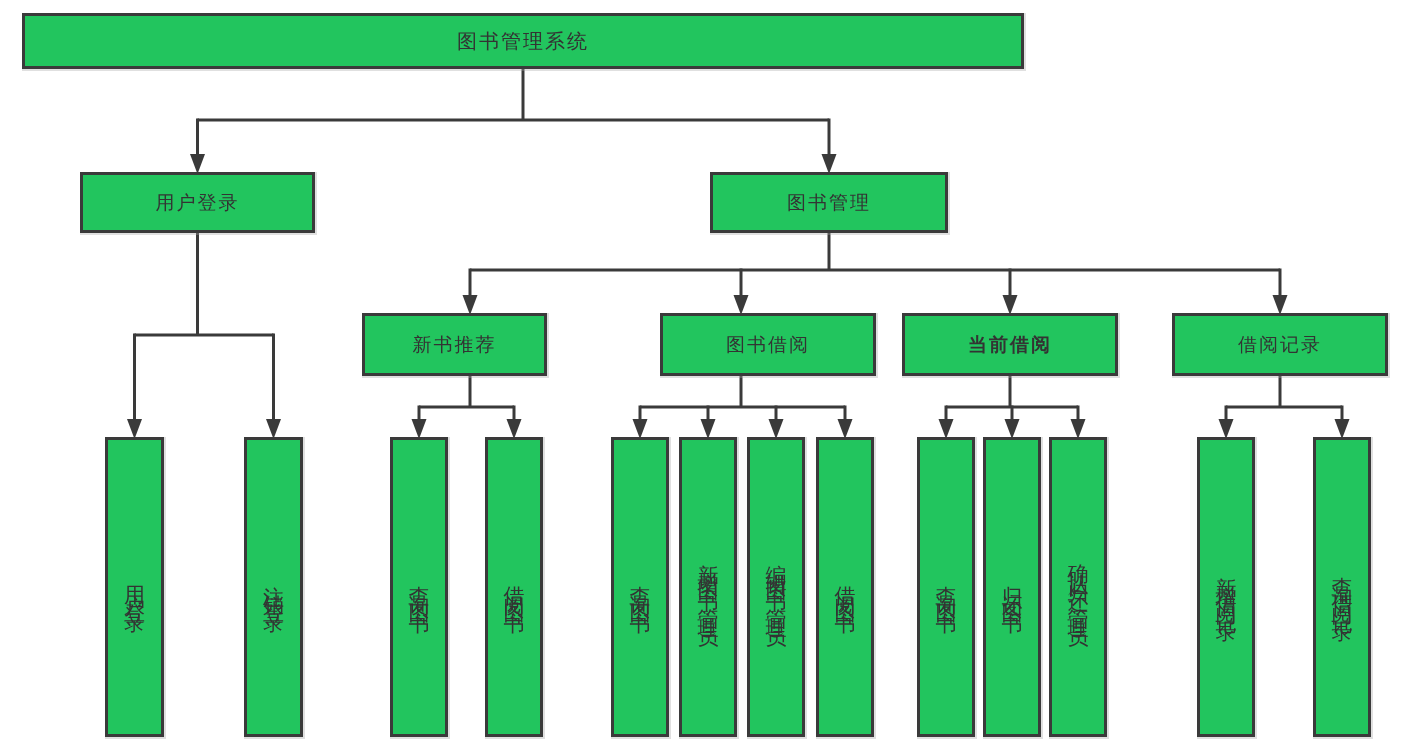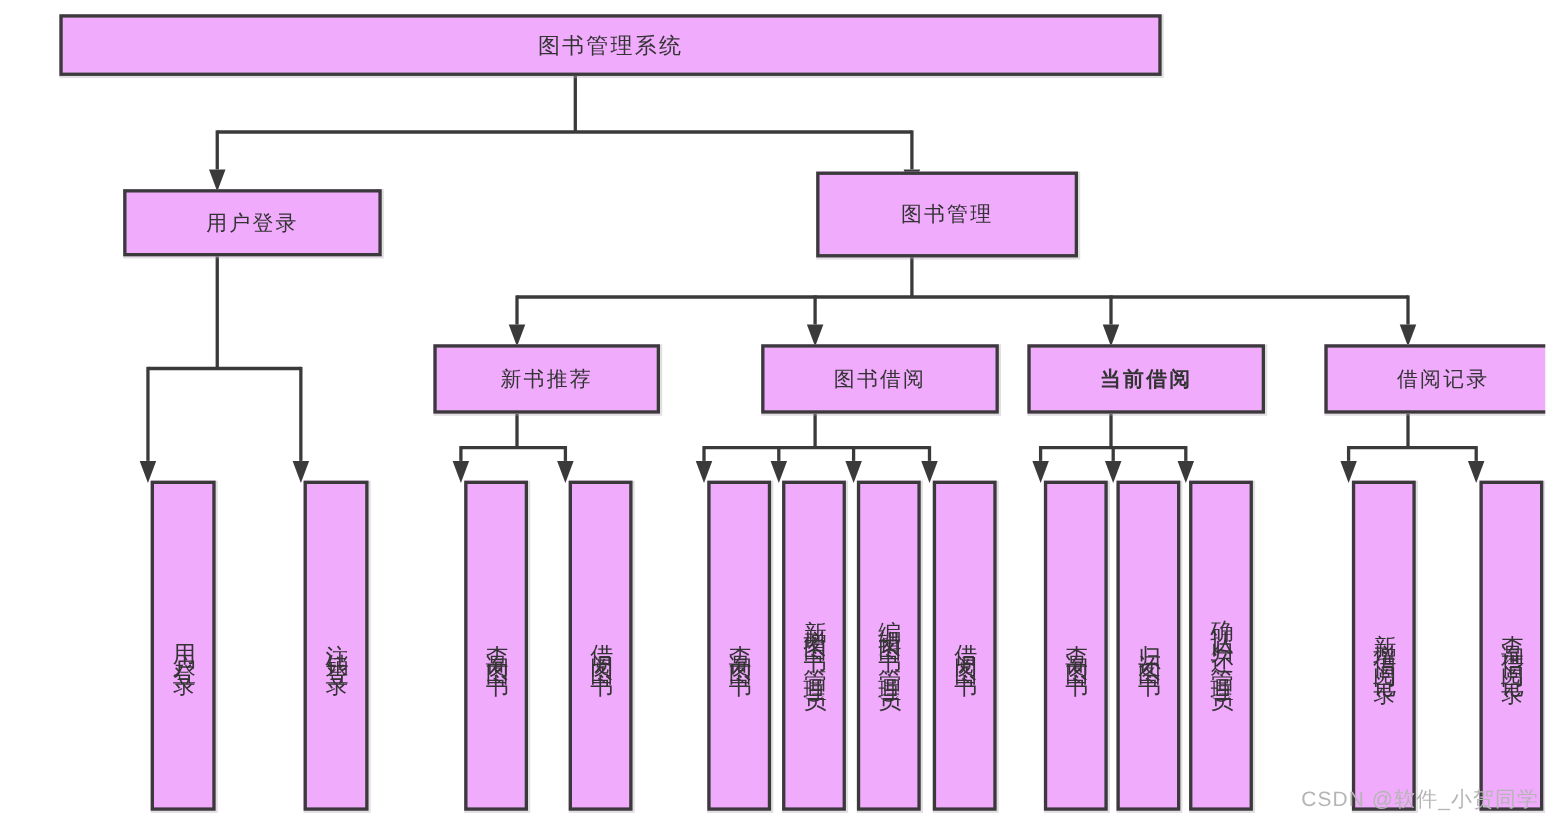--- a/index.html
+++ b/index.html
@@ -17,30 +17,29 @@
   }
   #connectors {
     position: absolute;
     left: 0;
     top: 0;
     z-index: 1;
   }
   .node {
     position: absolute;
     box-sizing: border-box;
-    background: #f0abfc;
+    background: #22c55e;
     border: 3px solid #3a3a3a;
     box-shadow: 1px 1px 0 1px rgba(165,165,165,0.35);
     color: #333333;
     display: flex;
     align-items: center;
     justify-content: center;
     z-index: 2;
     white-space: nowrap;
-    margin-left: 32px;
   }
   .node.horizontal {
     font-size: 19px;
     letter-spacing: 2px;
   }
   .node.title {
     font-size: 20px;
   }
   .node.vertical {
     writing-mode: vertical-rl;
@@ -112,33 +111,32 @@
       <line x1="1280" y1="376" x2="1280" y2="407" stroke="#3a3a3a" stroke-width="3"></line>
       <line x1="1226" y1="407" x2="1342" y2="407" stroke="#3a3a3a" stroke-width="3"></line>
       <line x1="1226" y1="405.5" x2="1226" y2="419" stroke="#3a3a3a" stroke-width="3"></line>
       <polygon points="1226,439 1218.5,419 1233.5,419" fill="#3a3a3a"></polygon>
       <line x1="1342" y1="405.5" x2="1342" y2="419" stroke="#3a3a3a" stroke-width="3"></line>
       <polygon points="1342,439 1334.5,419 1349.5,419" fill="#3a3a3a"></polygon>
     </svg>
   <div id="nodes">
       <div class="node horizontal title" style="left: 22px; top: 13px; width: 1002px; height: 56px;">图书管理系统</div>
       <div class="node horizontal" style="left: 80px; top: 172px; width: 235px; height: 61px;">用户登录</div>
-      <div class="node horizontal" style="left: 710px; top: 156px; width: 238px; height: 78px;">图书管理</div>
-      <div class="node horizontal" style="left: 362px; top: 313px; width: 206px; height: 63px;">新书推荐</div>
+      <div class="node horizontal" style="left: 710px; top: 172px; width: 238px; height: 61px;">图书管理</div>
+      <div class="node horizontal" style="left: 362px; top: 313px; width: 185px; height: 63px;">新书推荐</div>
       <div class="node horizontal" style="left: 660px; top: 313px; width: 216px; height: 63px;">图书借阅</div>
       <div class="node horizontal" style="left: 902px; top: 313px; width: 216px; height: 63px; font-weight: bold;">当前借阅</div>
       <div class="node horizontal" style="left: 1172px; top: 313px; width: 216px; height: 63px; text-align: center;">借阅记录</div>
       <div class="node vertical" style="left: 105px; top: 437px; width: 59px; height: 300px;">用户登录</div>
       <div class="node vertical" style="left: 244px; top: 437px; width: 59px; height: 300px;">注销登录</div>
       <div class="node vertical" style="left: 390px; top: 437px; width: 58px; height: 300px;">查询图书</div>
       <div class="node vertical" style="left: 485px; top: 437px; width: 58px; height: 300px;">借阅图书</div>
       <div class="node vertical" style="left: 611px; top: 437px; width: 58px; height: 300px;">查询图书</div>
       <div class="node vertical" style="left: 679px; top: 437px; width: 58px; height: 300px;">新增图书（管理员）</div>
       <div class="node vertical" style="left: 747px; top: 437px; width: 58px; height: 300px;">编辑图书（管理员）</div>
       <div class="node vertical" style="left: 816px; top: 437px; width: 58px; height: 300px;">借阅图书</div>
       <div class="node vertical" style="left: 917px; top: 437px; width: 58px; height: 300px;">查询图书</div>
       <div class="node vertical" style="left: 983px; top: 437px; width: 58px; height: 300px;">归还图书</div>
       <div class="node vertical" style="left: 1049px; top: 437px; width: 58px; height: 300px;">确认归还（管理员）</div>
       <div class="node vertical" style="left: 1197px; top: 437px; width: 58px; height: 300px;">新增借阅记录</div>
       <div class="node vertical" style="left: 1313px; top: 437px; width: 58px; height: 300px;">查询借阅记录</div>
     </div>
-  <div class="watermark">CSDN @软件_小贺同学</div>
 </div>
 
 </body></html>

